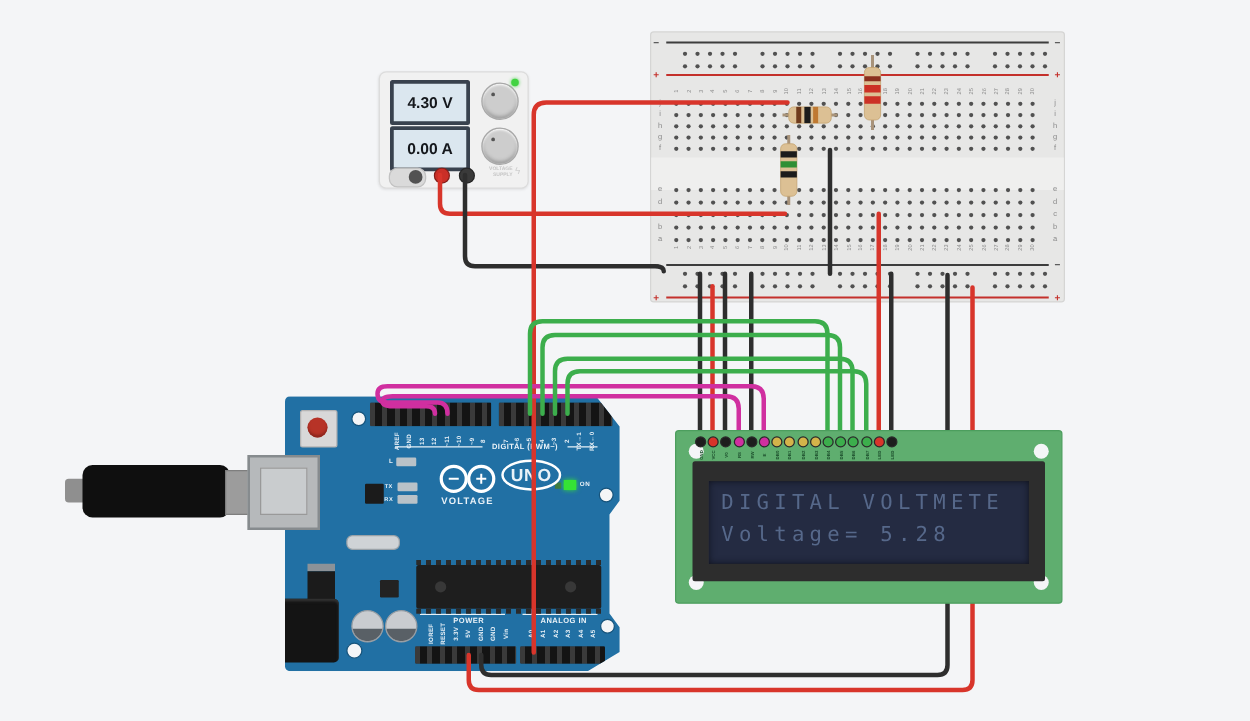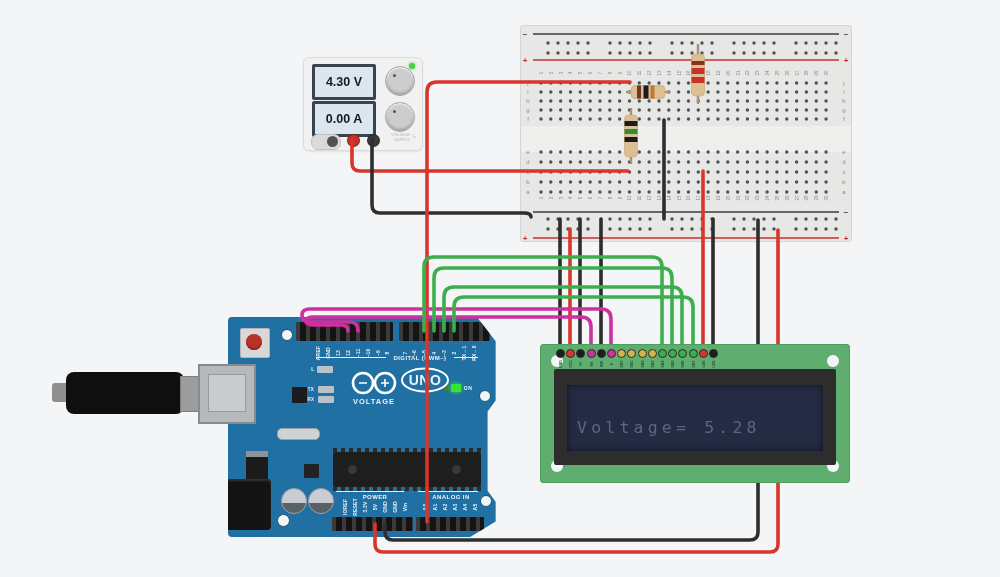--- a/index.html
+++ b/index.html
@@ -722,20 +722,21 @@
       </g>
     </svg>
 
   <div id="lcd" class="abs">
     <div class="lcd-hole" style="left:10px;top:10px;"></div>
     <div class="lcd-hole" style="left:286px;top:10px;"></div>
     <div class="lcd-hole" style="left:10px;top:115px;"></div>
     <div class="lcd-hole" style="left:286px;top:115px;"></div>
     <div class="lcd-bezel">
       <div class="lcd-screen">
+        <div class="lcd-line" style="top:7px;">DIGITAL VOLTMETE</div>
         <div class="lcd-line" style="top:33px;">Voltage= 5.28</div>
       </div>
     </div>
     <div id="lcd-pins">
         <div class="lcd-pin" style="left: 15px; top: 4px; background: rgb(29, 29, 29);"></div>
         <span class="lcd-pinlabel" style="left: 20px; top: 19px;">GND</span>
         <div class="lcd-pin" style="left: 25.2px; top: 4px; background: rgb(216, 53, 43);"></div>
         <span class="lcd-pinlabel" style="left: 30.2px; top: 19px;">VCC</span>
         <div class="lcd-pin" style="left: 35.4px; top: 4px; background: rgb(29, 29, 29);"></div>
         <span class="lcd-pinlabel" style="left: 40.4px; top: 19px;">V0</span>

